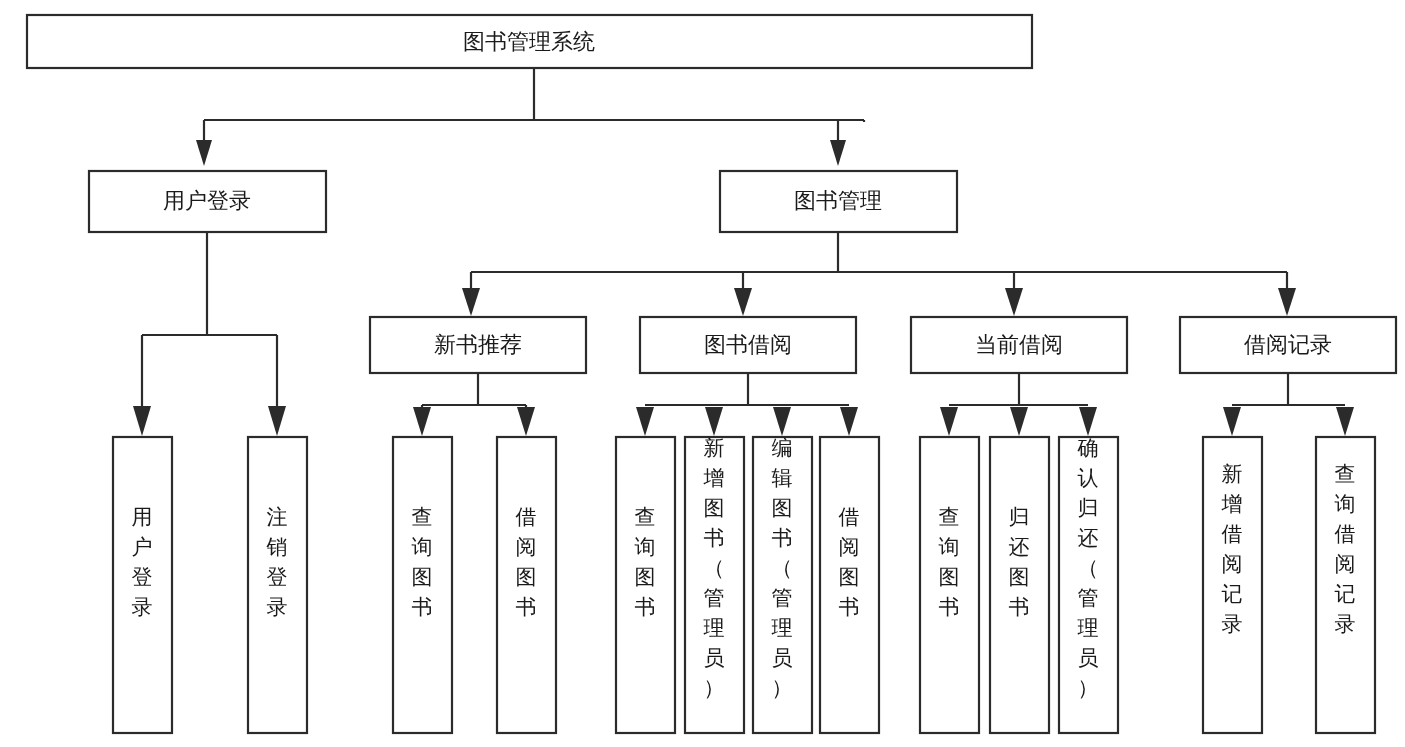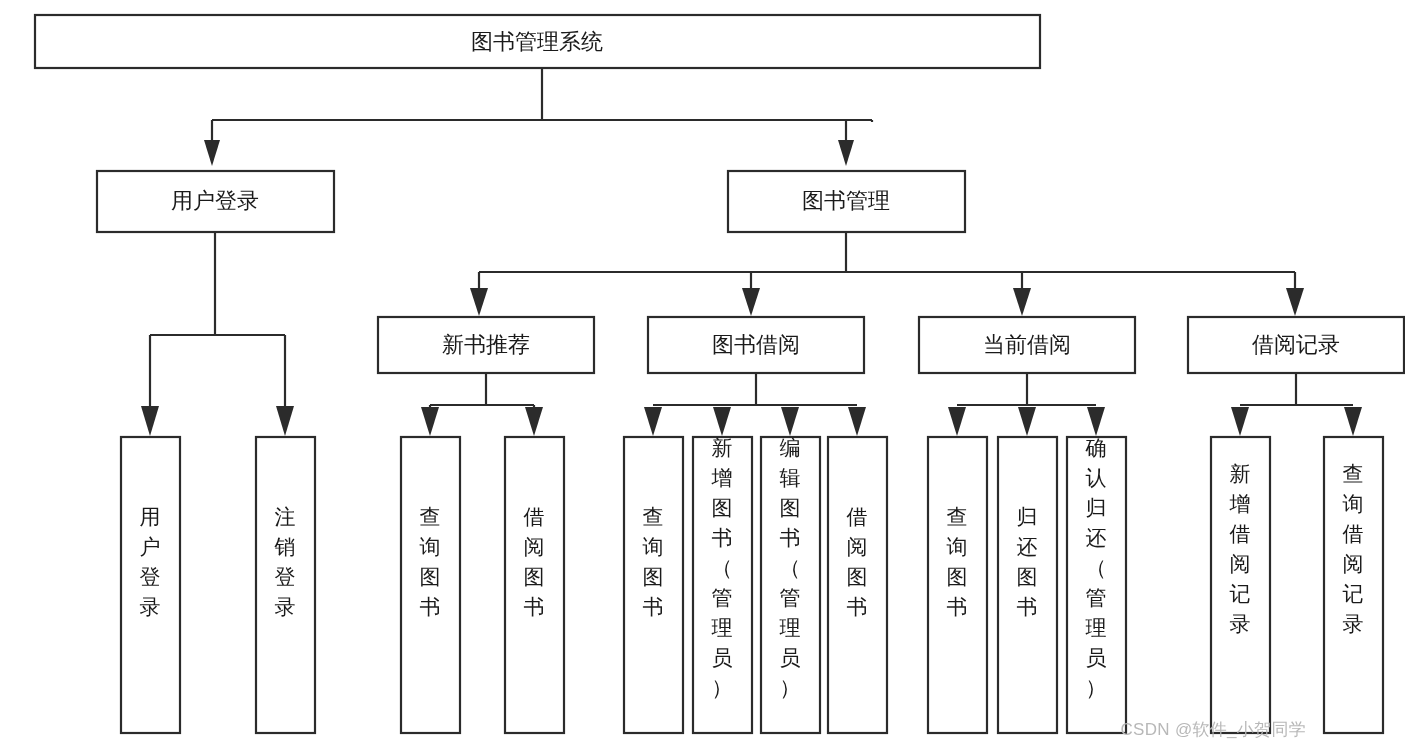--- a/index.html
+++ b/index.html
@@ -9,21 +9,21 @@
   }
   body {
     width: 1405px;
     height: 747px;
     font-family: "Liberation Sans", "DejaVu Sans", sans-serif;
     position: relative;
     overflow: hidden;
   }
   #diagram-root {
     position: absolute;
-    left: 16px;
+    left: 8px;
     top: 0;
     width: 1300px;
     height: 747px;
   }
   .node-box {
     fill: #ffffff;
     stroke: #2b2b2b;
     stroke-width: 2.2;
   }
   .connector {
@@ -204,14 +204,13 @@
       <rect class="node-box" x="1195" y="437" width="59" height="296"></rect>
       <text class="node-label-vertical" x="1224" y="481"><tspan x="1224" dy="0">新</tspan><tspan x="1224" dy="30">增</tspan><tspan x="1224" dy="30">借</tspan><tspan x="1224" dy="30">阅</tspan><tspan x="1224" dy="30">记</tspan><tspan x="1224" dy="30">录</tspan></text>
     </g>
     <g>
       <rect class="node-box" x="1308" y="437" width="59" height="296"></rect>
       <text class="node-label-vertical" x="1337" y="481"><tspan x="1337" dy="0">查</tspan><tspan x="1337" dy="30">询</tspan><tspan x="1337" dy="30">借</tspan><tspan x="1337" dy="30">阅</tspan><tspan x="1337" dy="30">记</tspan><tspan x="1337" dy="30">录</tspan></text>
     </g>
 
   </svg>
 
-  <div class="watermark">CSDN @软件_小贺同学</div>
 </div>
 
 </body></html>

